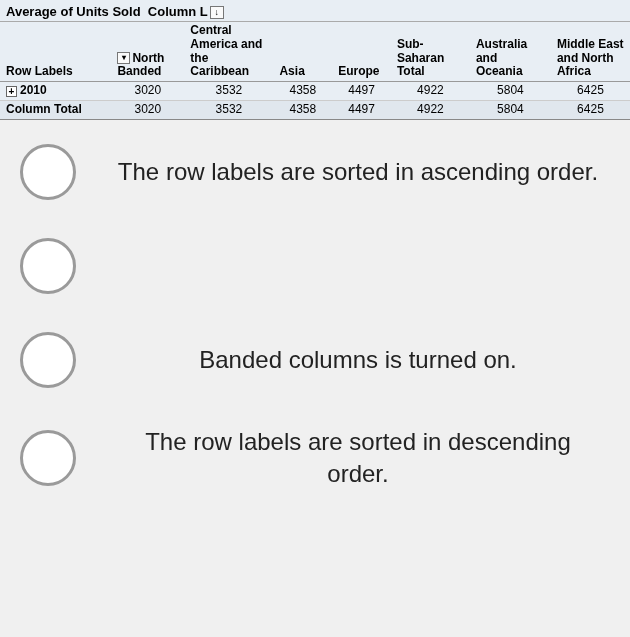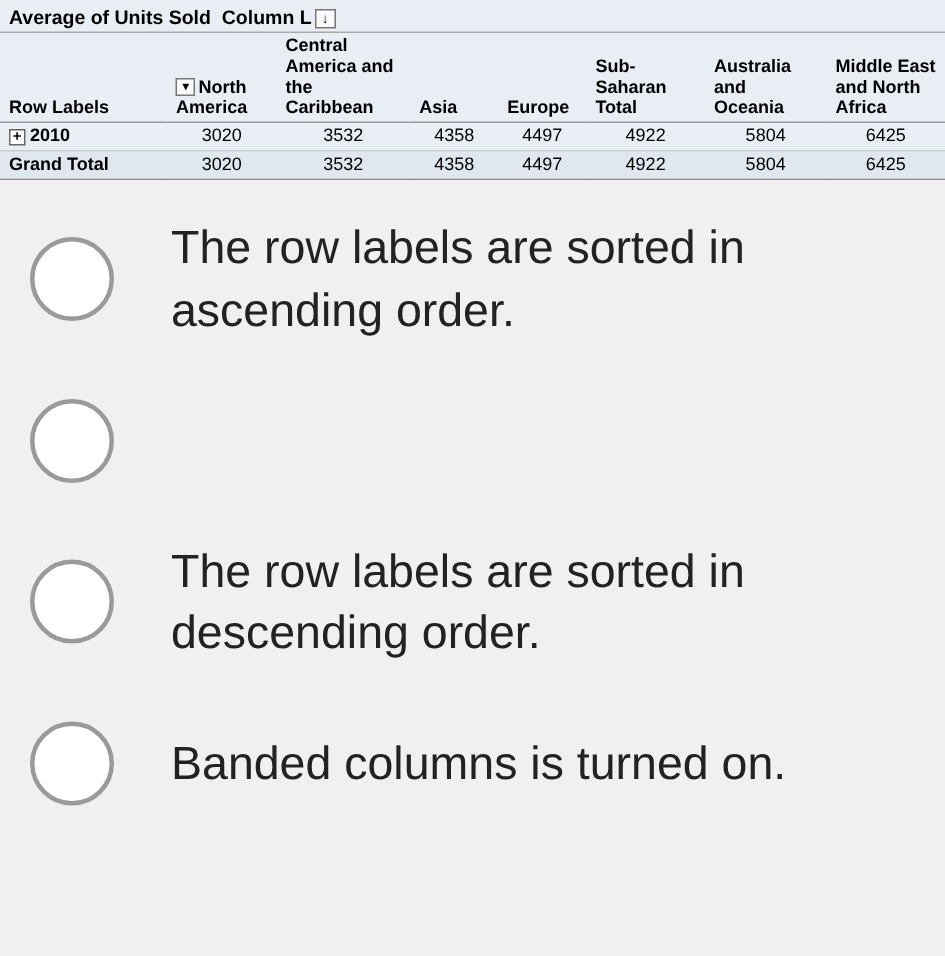--- a/index.html
+++ b/index.html
@@ -90,63 +90,64 @@
     flex: 0 0 auto;
     width: 56px;
     height: 56px;
     border-radius: 50%;
     border: 3px solid #9a9a9a;
     background: #fff;
     margin-right: 38px;
     margin-left: 2px;
   }
   .option-text {
-    font-size: 31px;
+    font-size: 24px;
     color: #222;
     line-height: 1.35;
     flex: 1 1 auto;
     padding-right: 10px;
+    text-align: center;
   }
 </style>
 </head>
 <body>
 
 <div class="pivot-container">
   <div class="pivot-heading">
     <span>Average of Units Sold</span>&nbsp;
     <span>Column L</span><span class="dropdown-icon">↓</span>
   </div>
   <table class="pivot">
     <thead>
       <tr>
         <th class="rowlabel-cell" style="width:110px;">
           <span>Row Labels</span>
         </th>
-        <th class="col-head" style="width:72px;"><span class="filter-icon">▾</span><span>North America</span></th>
+        <th class="col-head" style="width:72px;"><span class="filter-icon">▾</span><span>North Banded</span></th>
         <th class="col-head" style="width:88px;"><span>Central America and the Caribbean</span></th>
         <th class="col-head" style="width:58px;"><span>Asia</span></th>
         <th class="col-head" style="width:58px;"><span>Europe</span></th>
         <th class="col-head" style="width:78px;"><span>Sub-Saharan Total</span></th>
         <th class="col-head" style="width:80px;"><span>Australia and Oceania</span></th>
         <th class="col-head" style="width:78px;"><span>Middle East and North Africa</span></th>
       </tr>
     </thead>
     <tbody>
       <tr>
         <td class="rowlabel-cell"><span class="expand-icon">+</span><span>2010</span></td>
         <td>3020</td>
         <td>3532</td>
         <td>4358</td>
         <td>4497</td>
         <td>4922</td>
         <td>5804</td>
         <td>6425</td>
       </tr>
       <tr style="background:#e0e7ee;">
-        <td class="rowlabel-cell">Grand Total</td>
+        <td class="rowlabel-cell">Column Total</td>
         <td>3020</td>
         <td>3532</td>
         <td>4358</td>
         <td>4497</td>
         <td>4922</td>
         <td>5804</td>
         <td>6425</td>
       </tr>
     </tbody>
   </table>
@@ -155,19 +156,19 @@
 <div class="options">
   <div class="option">
     <div class="radio"></div>
     <div class="option-text">The row labels are sorted in ascending order.</div>
   </div>
   <div class="option">
     <div class="radio"></div>
   </div>
   <div class="option">
     <div class="radio"></div>
-    <div class="option-text">The row labels are sorted in descending order.</div>
+    <div class="option-text">Banded columns is turned on.</div>
   </div>
   <div class="option">
     <div class="radio"></div>
-    <div class="option-text">Banded columns is turned on.</div>
+    <div class="option-text">The row labels are sorted in descending order.</div>
   </div>
 </div>
 
 </body></html>

